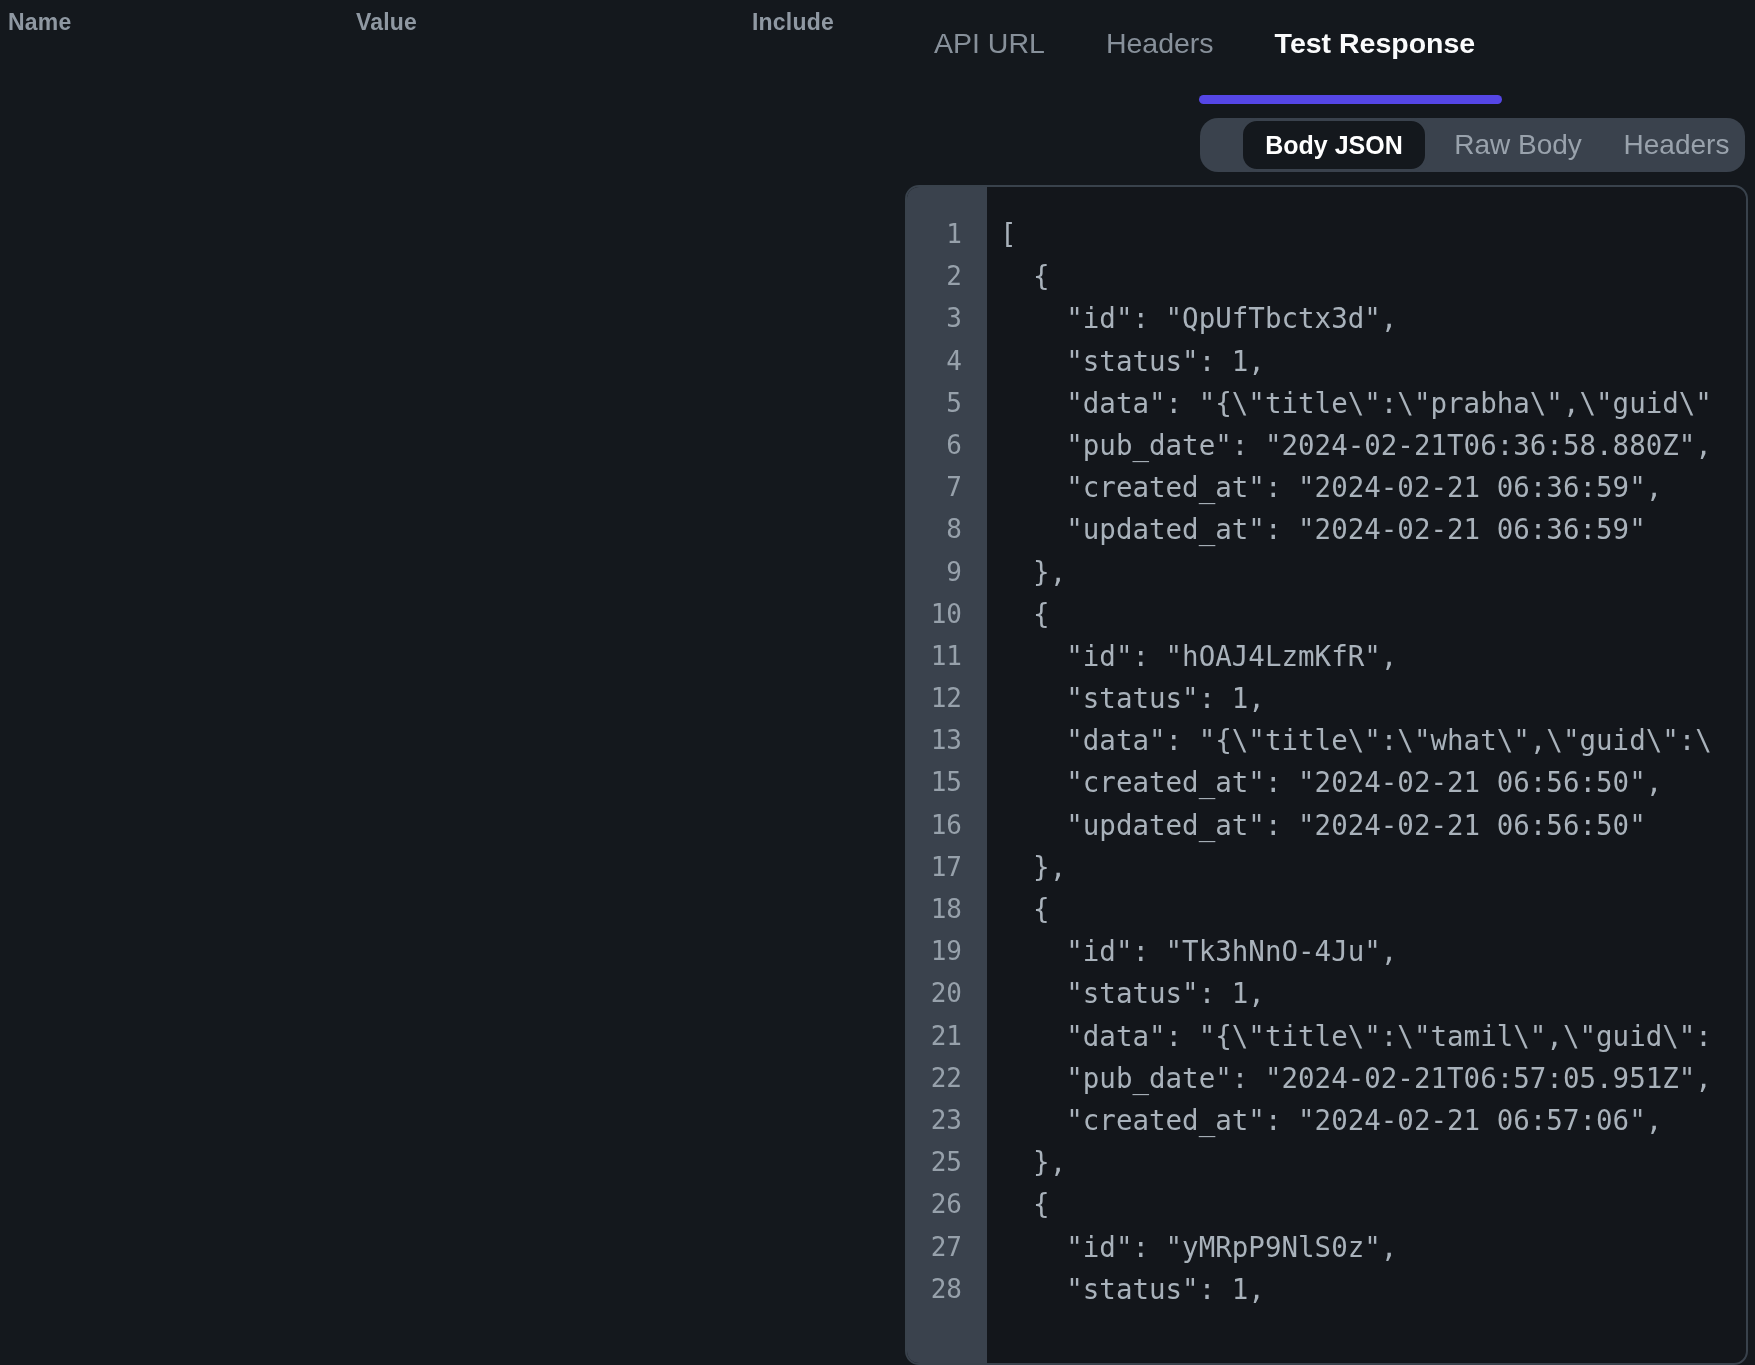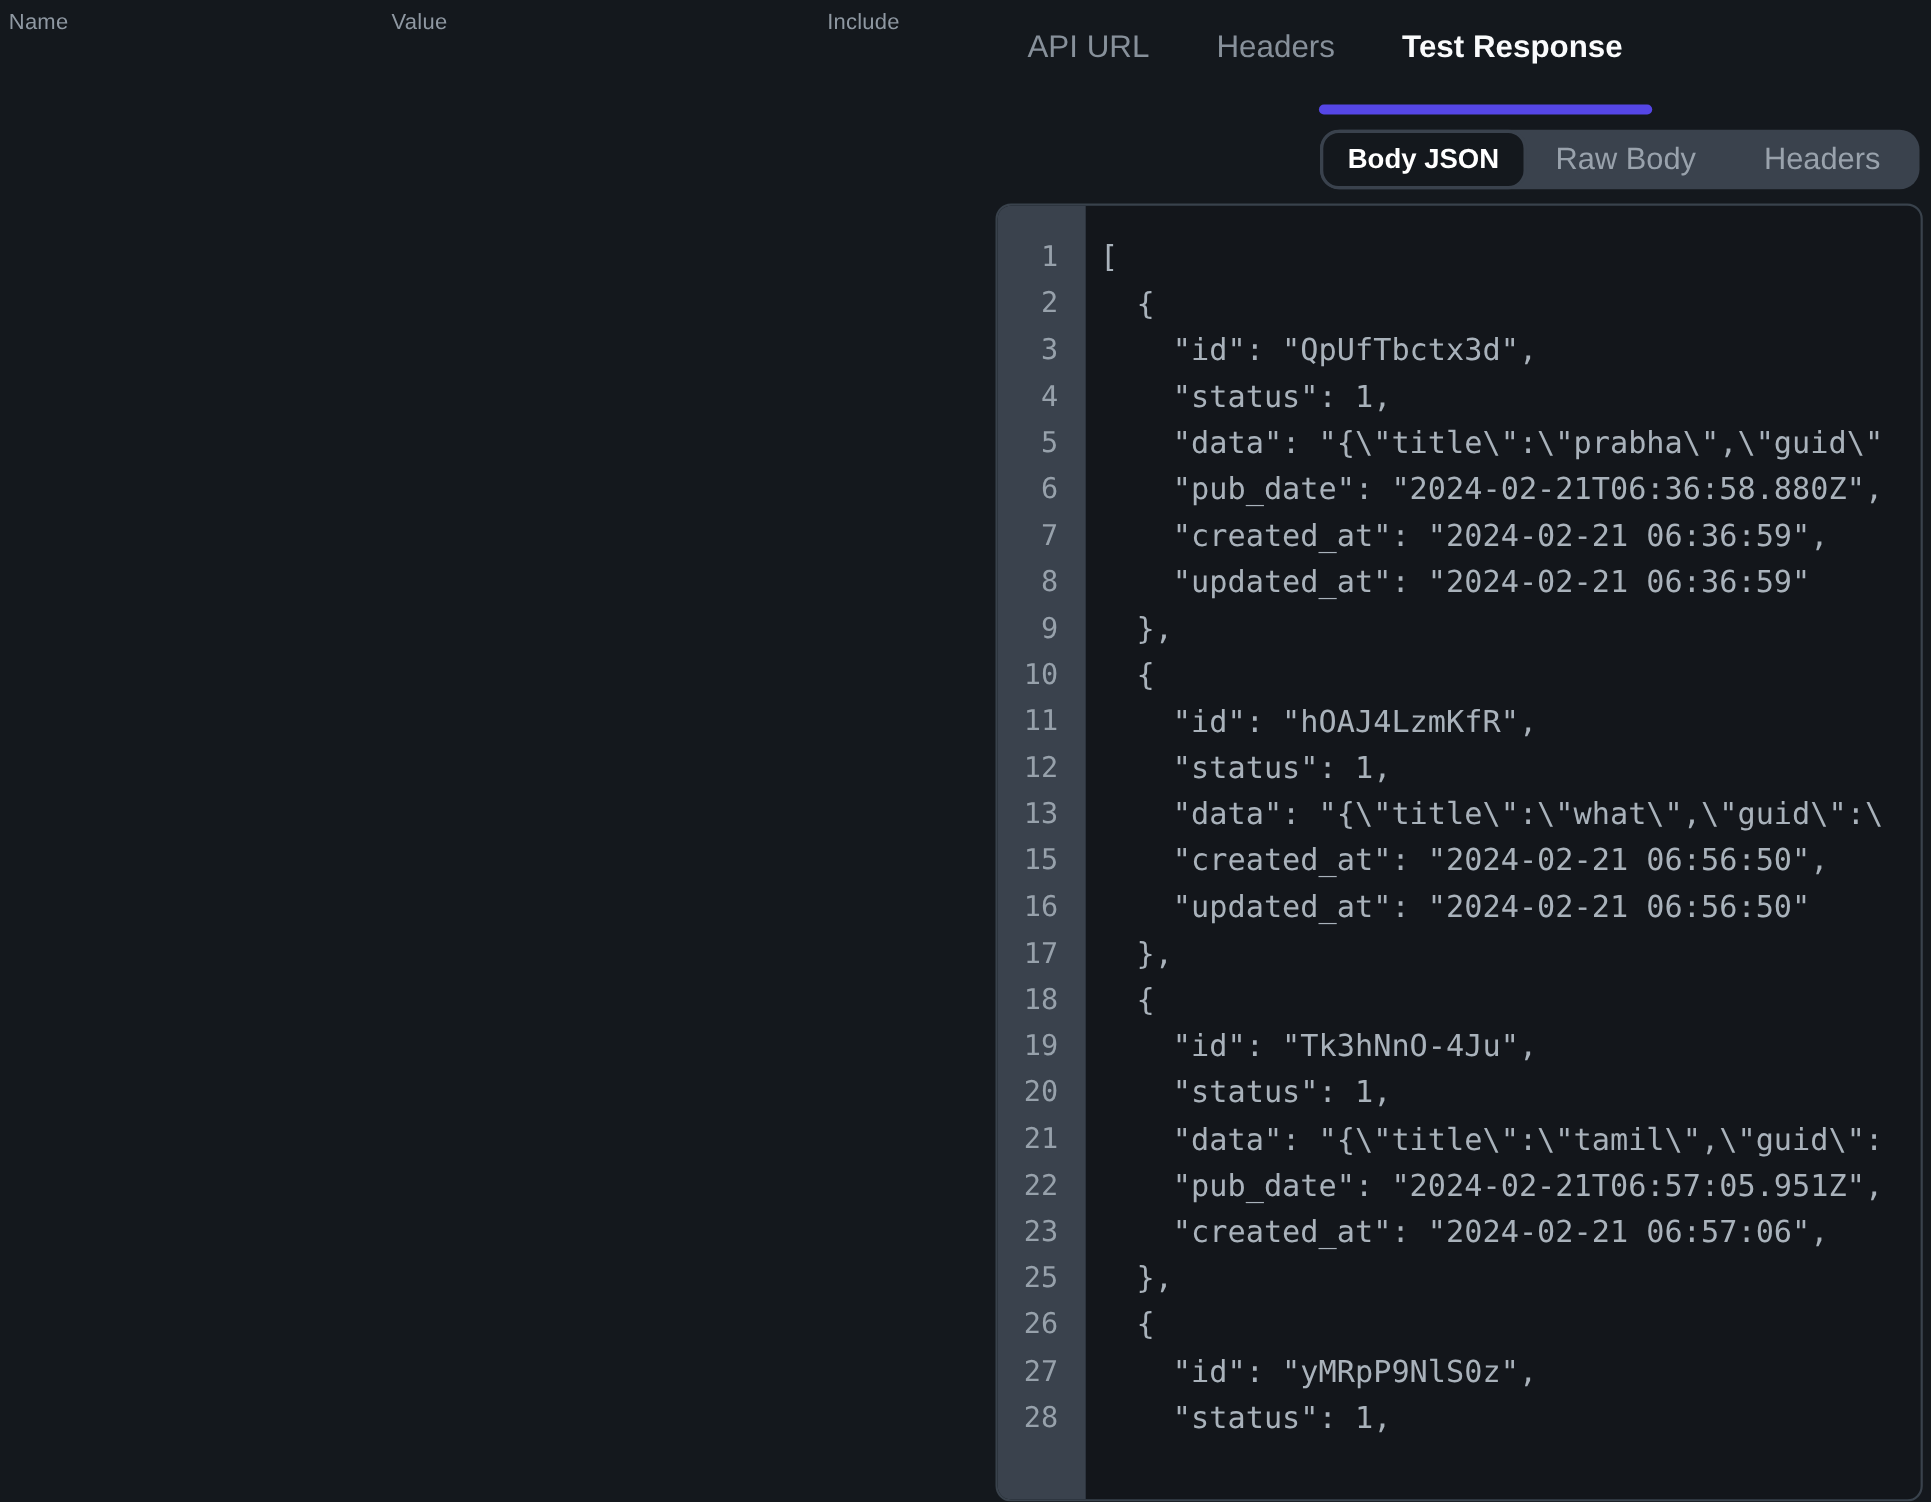--- a/index.html
+++ b/index.html
@@ -7,21 +7,21 @@
   body {
     background: #14181d;
     font-family: "Liberation Sans", sans-serif;
     position: relative;
   }
   .page { position: absolute; inset: 0; }
 
   
   .param-headers span {
     position: absolute; top: 9px;
-    font-size: 20px; font-weight: normal; color: #8f98a2;
+    font-size: 23px; font-weight: bold; color: #8f98a2;
     letter-spacing: 0.2px;
   }
   .col-name    { left: 8px; }
   .col-value   { left: 356px; }
   .col-include { left: 752px; }
 
   
   .tabs {
     position: absolute; left: 934px; top: 27px;
     display: flex; gap: 61px; align-items: flex-end;
@@ -37,21 +37,21 @@
     position: absolute; left: 1199px; top: 95px;
     width: 303px; height: 9px; border-radius: 4.5px;
     background: #5546e6;
   }
 
   
   .segmented {
     position: absolute; left: 1200px; top: 118px;
     width: 545px; height: 54px; border-radius: 18px;
     background: #3a424d;
-    display: flex; align-items: stretch;
+    display: flex; align-items: stretch; padding-left: 40px;
   }
   .seg {
     border: none; background: transparent; cursor: pointer;
     font-family: "Liberation Sans", sans-serif;
     font-size: 28px; color: #99a2ac;
     display: flex; align-items: center; justify-content: center;
     white-space: nowrap;
   }
   .seg-active {
     width: 188px;

